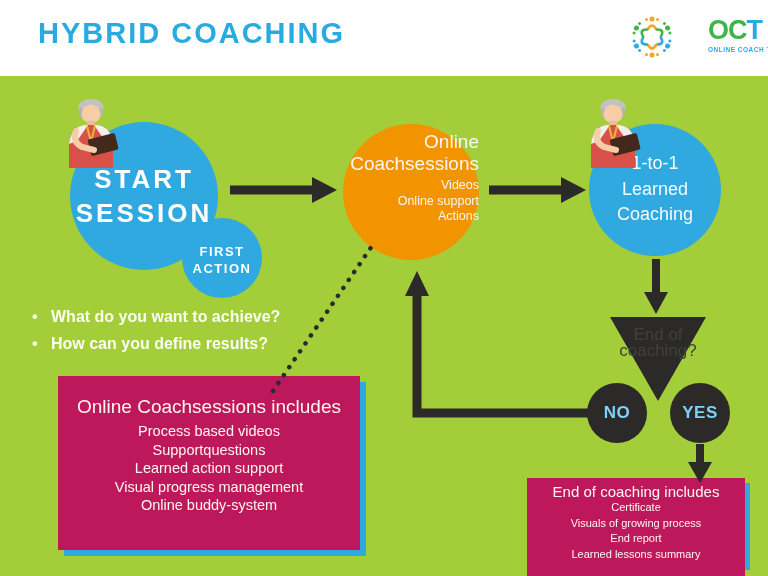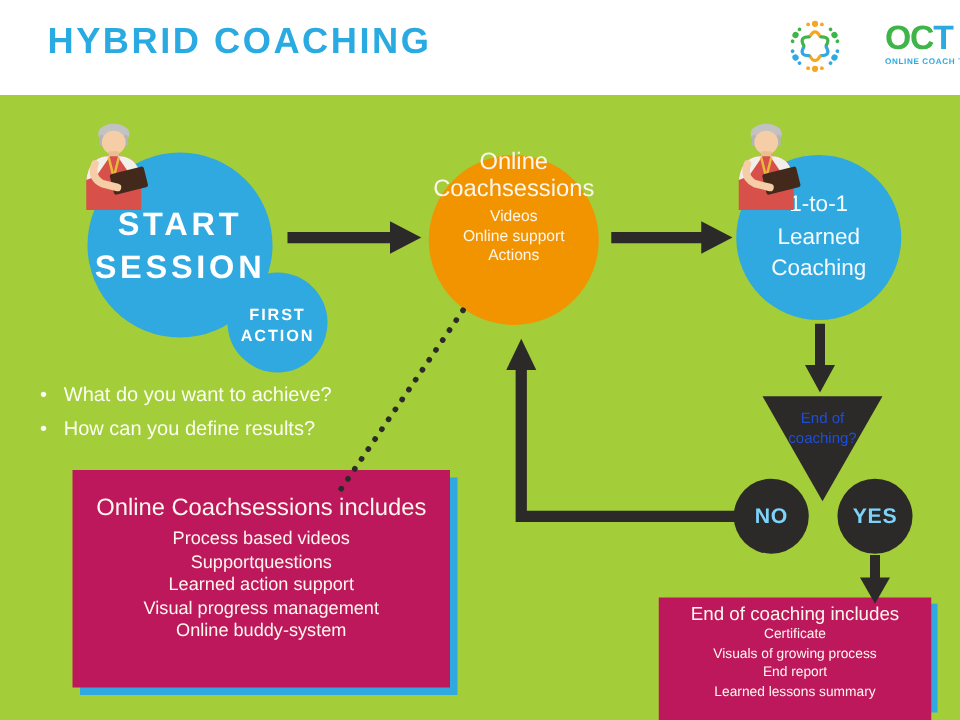--- a/index.html
+++ b/index.html
@@ -22,34 +22,34 @@
   .logo-letters .b{color:#29abe2;position:relative;}
   .logo-cursor{position:absolute;left:62px;top:16px;}
   .logo-tagline{font-size:6.5px;font-weight:700;color:#29abe2;letter-spacing:0.5px;margin-top:2px;white-space:nowrap;}
   
   .circle{position:absolute;border-radius:50%;}
   .c-blue{background:#2fa9e0;}
   .c-orange{background:#f29400;}
   .circle-label{position:absolute;text-align:center;color:#ffffff;z-index:2;}
   .start-label{left:70px;top:162px;width:148px;font-size:26px;font-weight:800;letter-spacing:3px;line-height:34px;}
   .first-label{left:180px;top:243px;width:84px;font-size:13px;font-weight:800;letter-spacing:1.5px;line-height:17px;}
-  .online-label{left:343px;top:119px;width:136px;}
+  .online-label{left:343px;top:131px;width:136px;text-align:right;}
   .online-label .big{font-size:19px;line-height:22px;color:#fdf6ec;}
   .online-label .small{font-size:12.5px;line-height:15.5px;margin-top:3px;color:#fdf6ec;}
   .personal-label{left:589px;top:151px;width:132px;font-size:18px;line-height:25.5px;color:#f4fbff;}
   
   .decision-label{position:absolute;left:606px;top:327px;width:104px;text-align:center;
-    color:#1d4ed8;font-size:12px;line-height:15.5px;z-index:4;}
+    color:#404040;font-size:17px;line-height:15.5px;z-index:4;}
   .answer{position:absolute;width:60px;height:60px;border-radius:50%;background:#2b2a28;
     color:#7dd3fc;font-size:17px;font-weight:800;letter-spacing:0.5px;text-align:center;
     line-height:60px;z-index:4;}
   .no-circle{left:587px;top:383px;}
   .yes-circle{left:670px;top:383px;}
   
-  .questions{position:absolute;left:30px;top:303px;z-index:2;color:#fbfef3;font-size:16px;}
+  .questions{position:absolute;left:30px;top:303px;z-index:2;color:#fbfef3;font-size:16px;font-weight:bold;}
   .questions div{line-height:27px;padding-left:21px;position:relative;}
   .questions div::before{content:"•";position:absolute;left:2px;}
   
   .shadow{position:absolute;background:#2fa9e0;z-index:1;}
   .obox{position:absolute;background:#be185d;z-index:2;color:#fdf6ec;text-align:center;}
   .box1-shadow{left:64px;top:382px;width:302px;height:174px;}
   .box1{left:58px;top:376px;width:302px;height:174px;}
   .box1 .box-title{font-size:19px;margin-top:20px;}
   .box1 .box-items{font-size:14.5px;line-height:18.5px;margin-top:4px;}
   .box2-shadow{left:532px;top:483px;width:218px;height:87px;}

